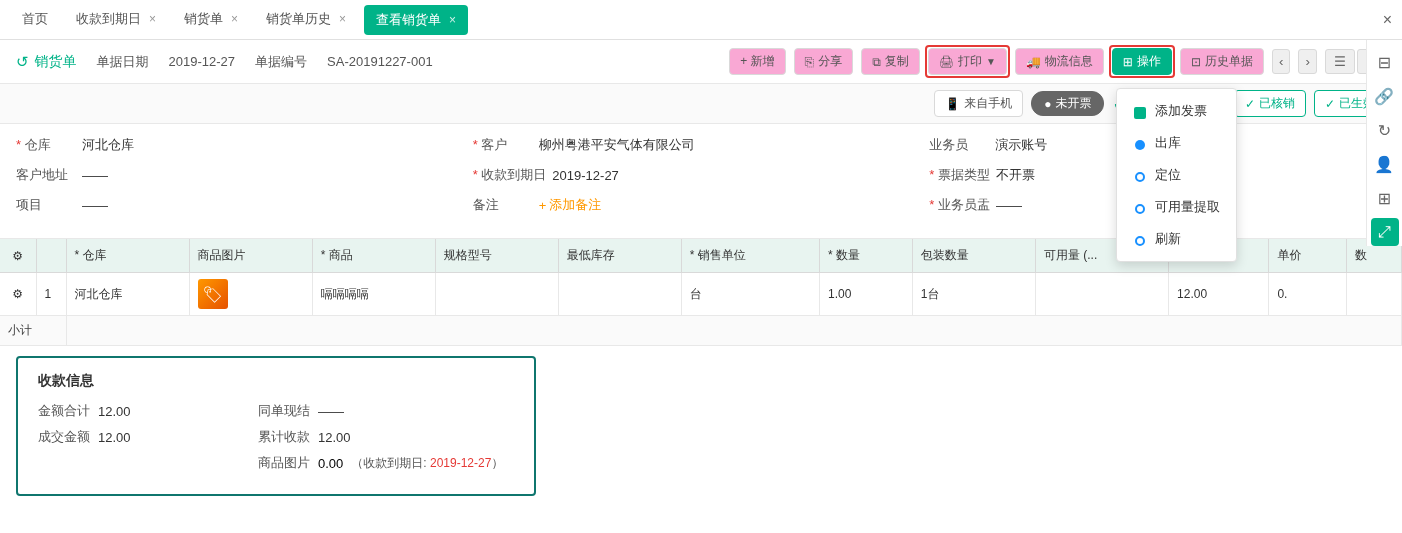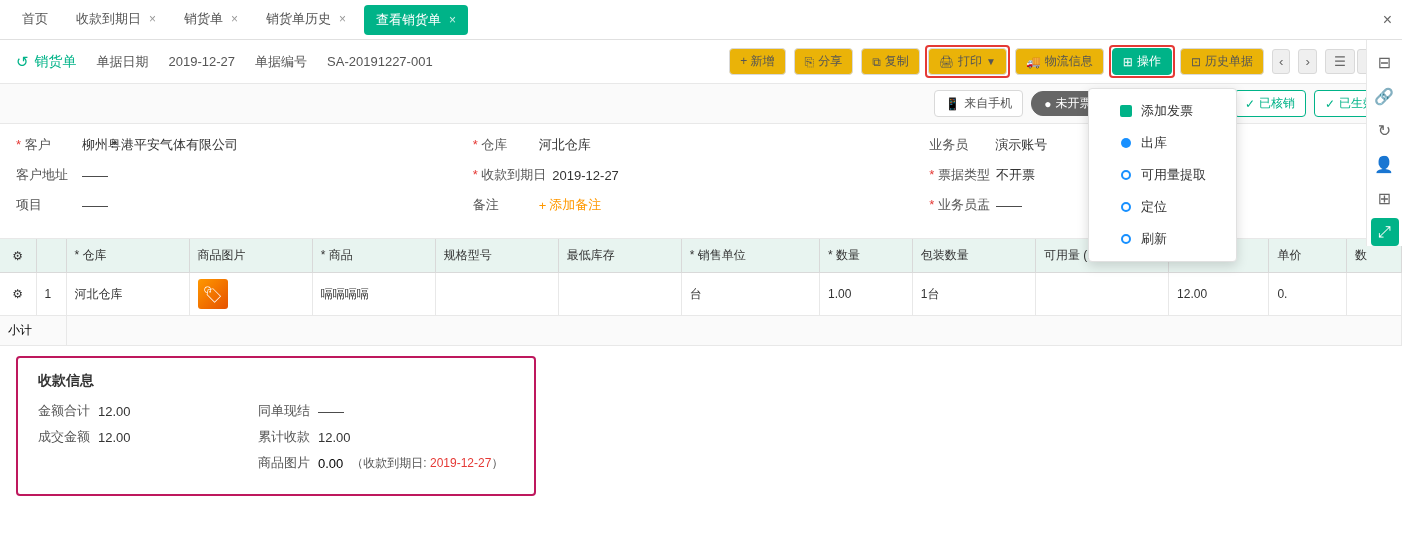--- a/index.html
+++ b/index.html
@@ -30,21 +30,21 @@
       border-bottom: 1px solid #e8e8e8; gap: 20px; background: #fff;
     }
     .doc-title { display: flex; align-items: center; gap: 6px; color: #00b388; font-weight: 500; font-size: 14px; }
     .doc-meta { display: flex; gap: 20px; align-items: center; color: #555; font-size: 13px; }
     .doc-actions {
       margin-left: auto; display: flex; align-items: center; gap: 8px;
     }
     .action-btn {
       display: flex; align-items: center; gap: 4px; padding: 4px 10px;
       border: 1px solid #d9d9d9; border-radius: 4px; cursor: pointer;
-      font-size: 12px; color: #555; background: #eab308; white-space: nowrap;
+      font-size: 12px; color: #555; background: #f9a8d4; white-space: nowrap;
     }
     .action-btn.logistics { color: #555; }
     .action-btn.operations { background: #00b388; color: #fff; border-color: #00b388; }
     .action-btn.history { color: #555; }
     .nav-arrow { cursor: pointer; padding: 4px 6px; color: #666; border: 1px solid #d9d9d9; border-radius: 3px; }
     .view-toggle { display: flex; gap: 2px; }
     .view-btn { padding: 4px 8px; border: 1px solid #d9d9d9; border-radius: 3px; cursor: pointer; color: #666; }
 
     
     .toolbar {
@@ -90,39 +90,39 @@
 
     
     .product-img {
       width: 30px; height: 30px; background: linear-gradient(135deg, #ff9800, #e65100);
       border-radius: 3px; display: flex; align-items: center; justify-content: center;
       color: #fff; font-size: 16px;
     }
 
     
     .summary-section {
-      border: 2px solid #be185d; border-radius: 4px; padding: 14px 20px;
+      border: 2px solid #0f766e; border-radius: 4px; padding: 14px 20px;
       margin: 10px 16px; max-width: 520px; background: #fff;
     }
     .summary-title { font-weight: bold; font-size: 14px; margin-bottom: 12px; }
     .summary-row { display: flex; gap: 40px; margin-bottom: 8px; align-items: center; }
     .summary-item { display: flex; align-items: center; gap: 8px; min-width: 180px; }
     .summary-label { color: #555; }
     .summary-value { color: #333; font-weight: 500; }
     .summary-value.red { color: #000000; }
     .summary-note { color: #555; font-size: 12px; }
 
     
     .dropdown-popup {
       position: absolute; top: 88px; right: 165px; background: #fff;
       border: 1px solid #e0e0e0; border-radius: 4px; box-shadow: 0 4px 12px rgba(0,0,0,0.15);
       padding: 6px 0; z-index: 100; min-width: 120px;
     }
     .dropdown-item {
-      display: flex; align-items: center; gap: 8px; padding: 7px 30px;
+      display: flex; align-items: flex-end; gap: 8px; padding: 7px 16px;
       cursor: pointer; font-size: 13px; color: #333;
     }
     .dropdown-icon { width: 14px; height: 14px; display: flex; align-items: center; justify-content: center; }
     .icon-square { width: 12px; height: 12px; background: #00b388; border-radius: 2px; }
     .icon-circle-blue { width: 10px; height: 10px; background: #1890ff; border-radius: 50%; }
     .icon-circle-outline { width: 10px; height: 10px; border: 2px solid #1890ff; border-radius: 50%; }
 
     
     .right-sidebar {
       position: absolute; right: 0; top: 40px; width: 36px;
@@ -240,26 +240,26 @@
     </button>
     <button class="toolbar-btn effective">
       <span>✓</span>
       <span>已生效</span>
     </button>
   </div>
 
   <div class="form-section">
     <div class="form-row">
       <div class="form-field">
+        <span class="form-label required">仓库</span>
+        <span class="form-value">河北仓库</span>
+      </div>
+      <div class="form-field">
         <span class="form-label required">客户</span>
         <span class="form-value">柳州粤港平安气体有限公司</span>
-      </div>
-      <div class="form-field">
-        <span class="form-label required">仓库</span>
-        <span class="form-value">河北仓库</span>
       </div>
       <div class="form-field">
         <span class="form-label">业务员</span>
         <span class="form-value">演示账号</span>
       </div>
     </div>
     <div class="form-row">
       <div class="form-field">
         <span class="form-label">客户地址</span>
         <span class="form-value">——</span>
@@ -325,21 +325,21 @@
           <td></td>
           <td>台</td>
           <td>1.00</td>
           <td>1台</td>
           <td></td>
           <td>12.00</td>
           <td>0.</td>
           <td></td>
         </tr>
         <tr class="subtotal-row">
-          <td colspan="2" style="color:#000000; font-weight:500;">小计</td>
+          <td colspan="2" style="color:#404040; font-weight:500;">小计</td>
           <td colspan="12"></td>
         </tr>
       </tbody>
     </table>
   </div>
 
   <div class="summary-section">
     <div class="summary-title">收款信息</div>
     <div class="summary-row">
       <div class="summary-item">
@@ -381,27 +381,27 @@
     <div class="dropdown-item">
       <div class="dropdown-icon">
         <div class="icon-circle-blue"></div>
       </div>
       <span>出库</span>
     </div>
     <div class="dropdown-item">
       <div class="dropdown-icon">
         <div class="icon-circle-outline"></div>
       </div>
-      <span>可用量提取</span>
+      <span>定位</span>
     </div>
     <div class="dropdown-item">
       <div class="dropdown-icon">
         <div class="icon-circle-outline"></div>
       </div>
-      <span>定位</span>
+      <span>可用量提取</span>
     </div>
     <div class="dropdown-item">
       <div class="dropdown-icon">
         <div class="icon-circle-outline"></div>
       </div>
       <span>刷新</span>
     </div>
   </div>
 
   <div class="right-sidebar">

